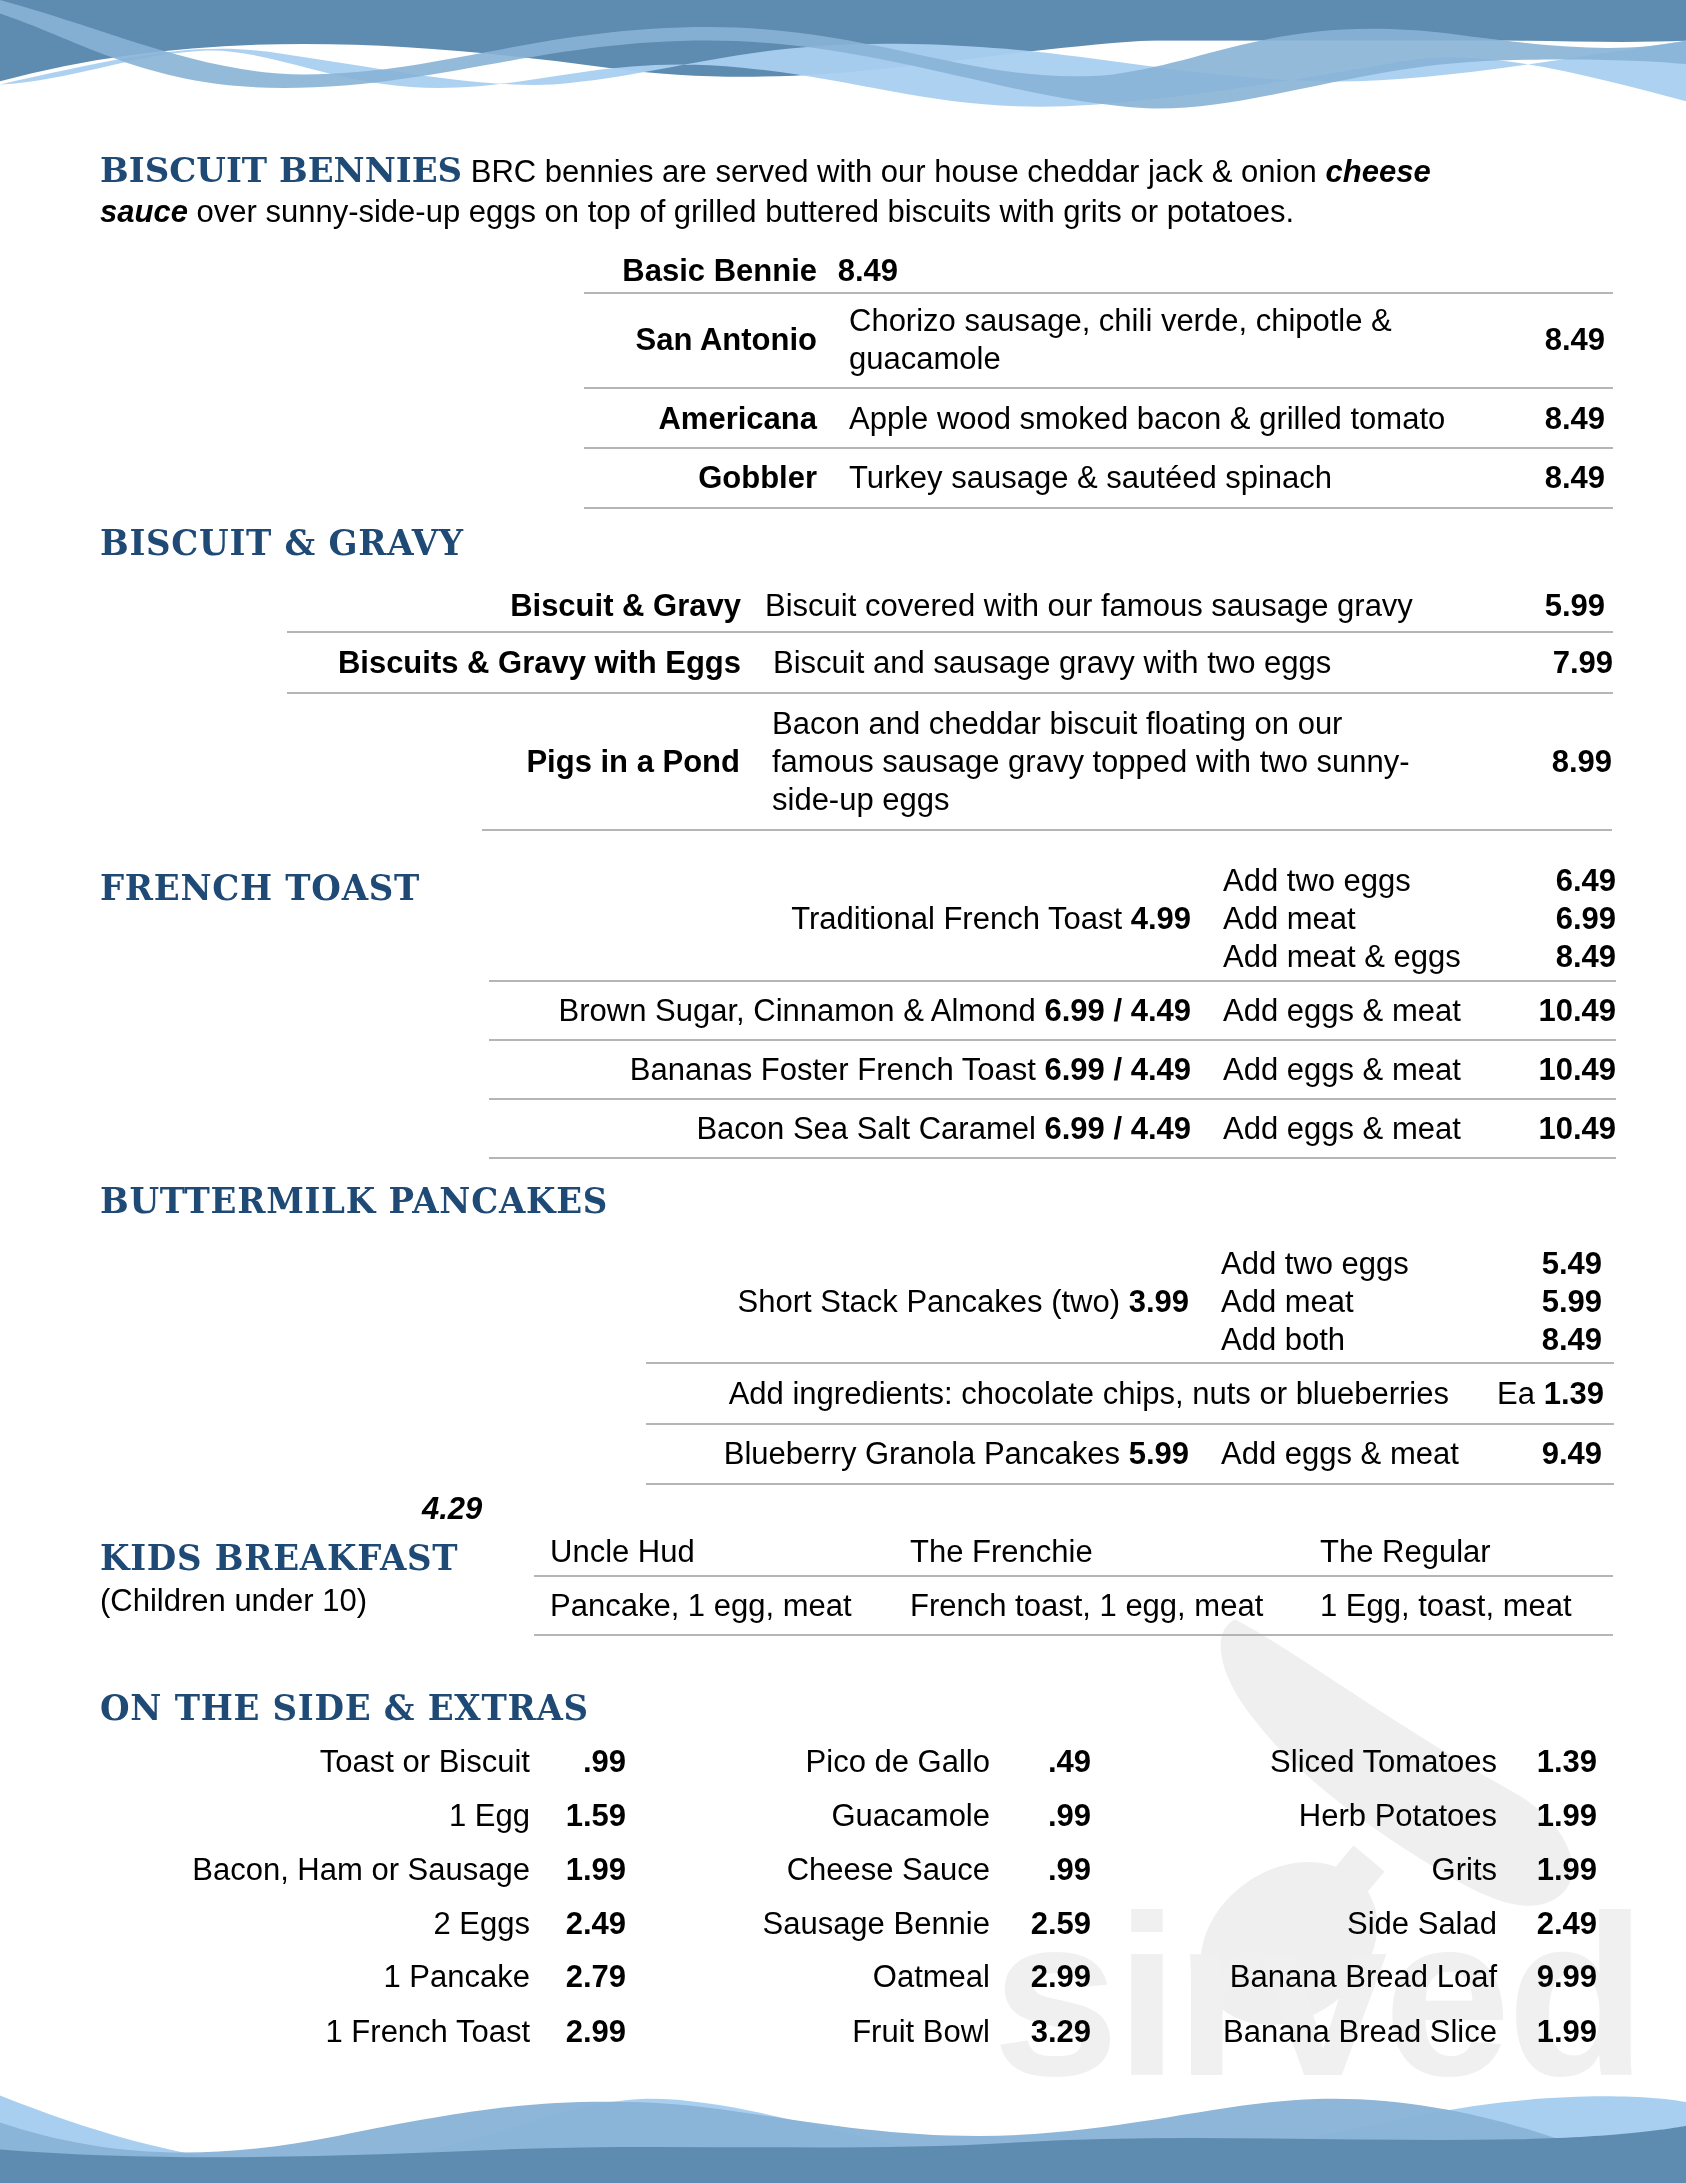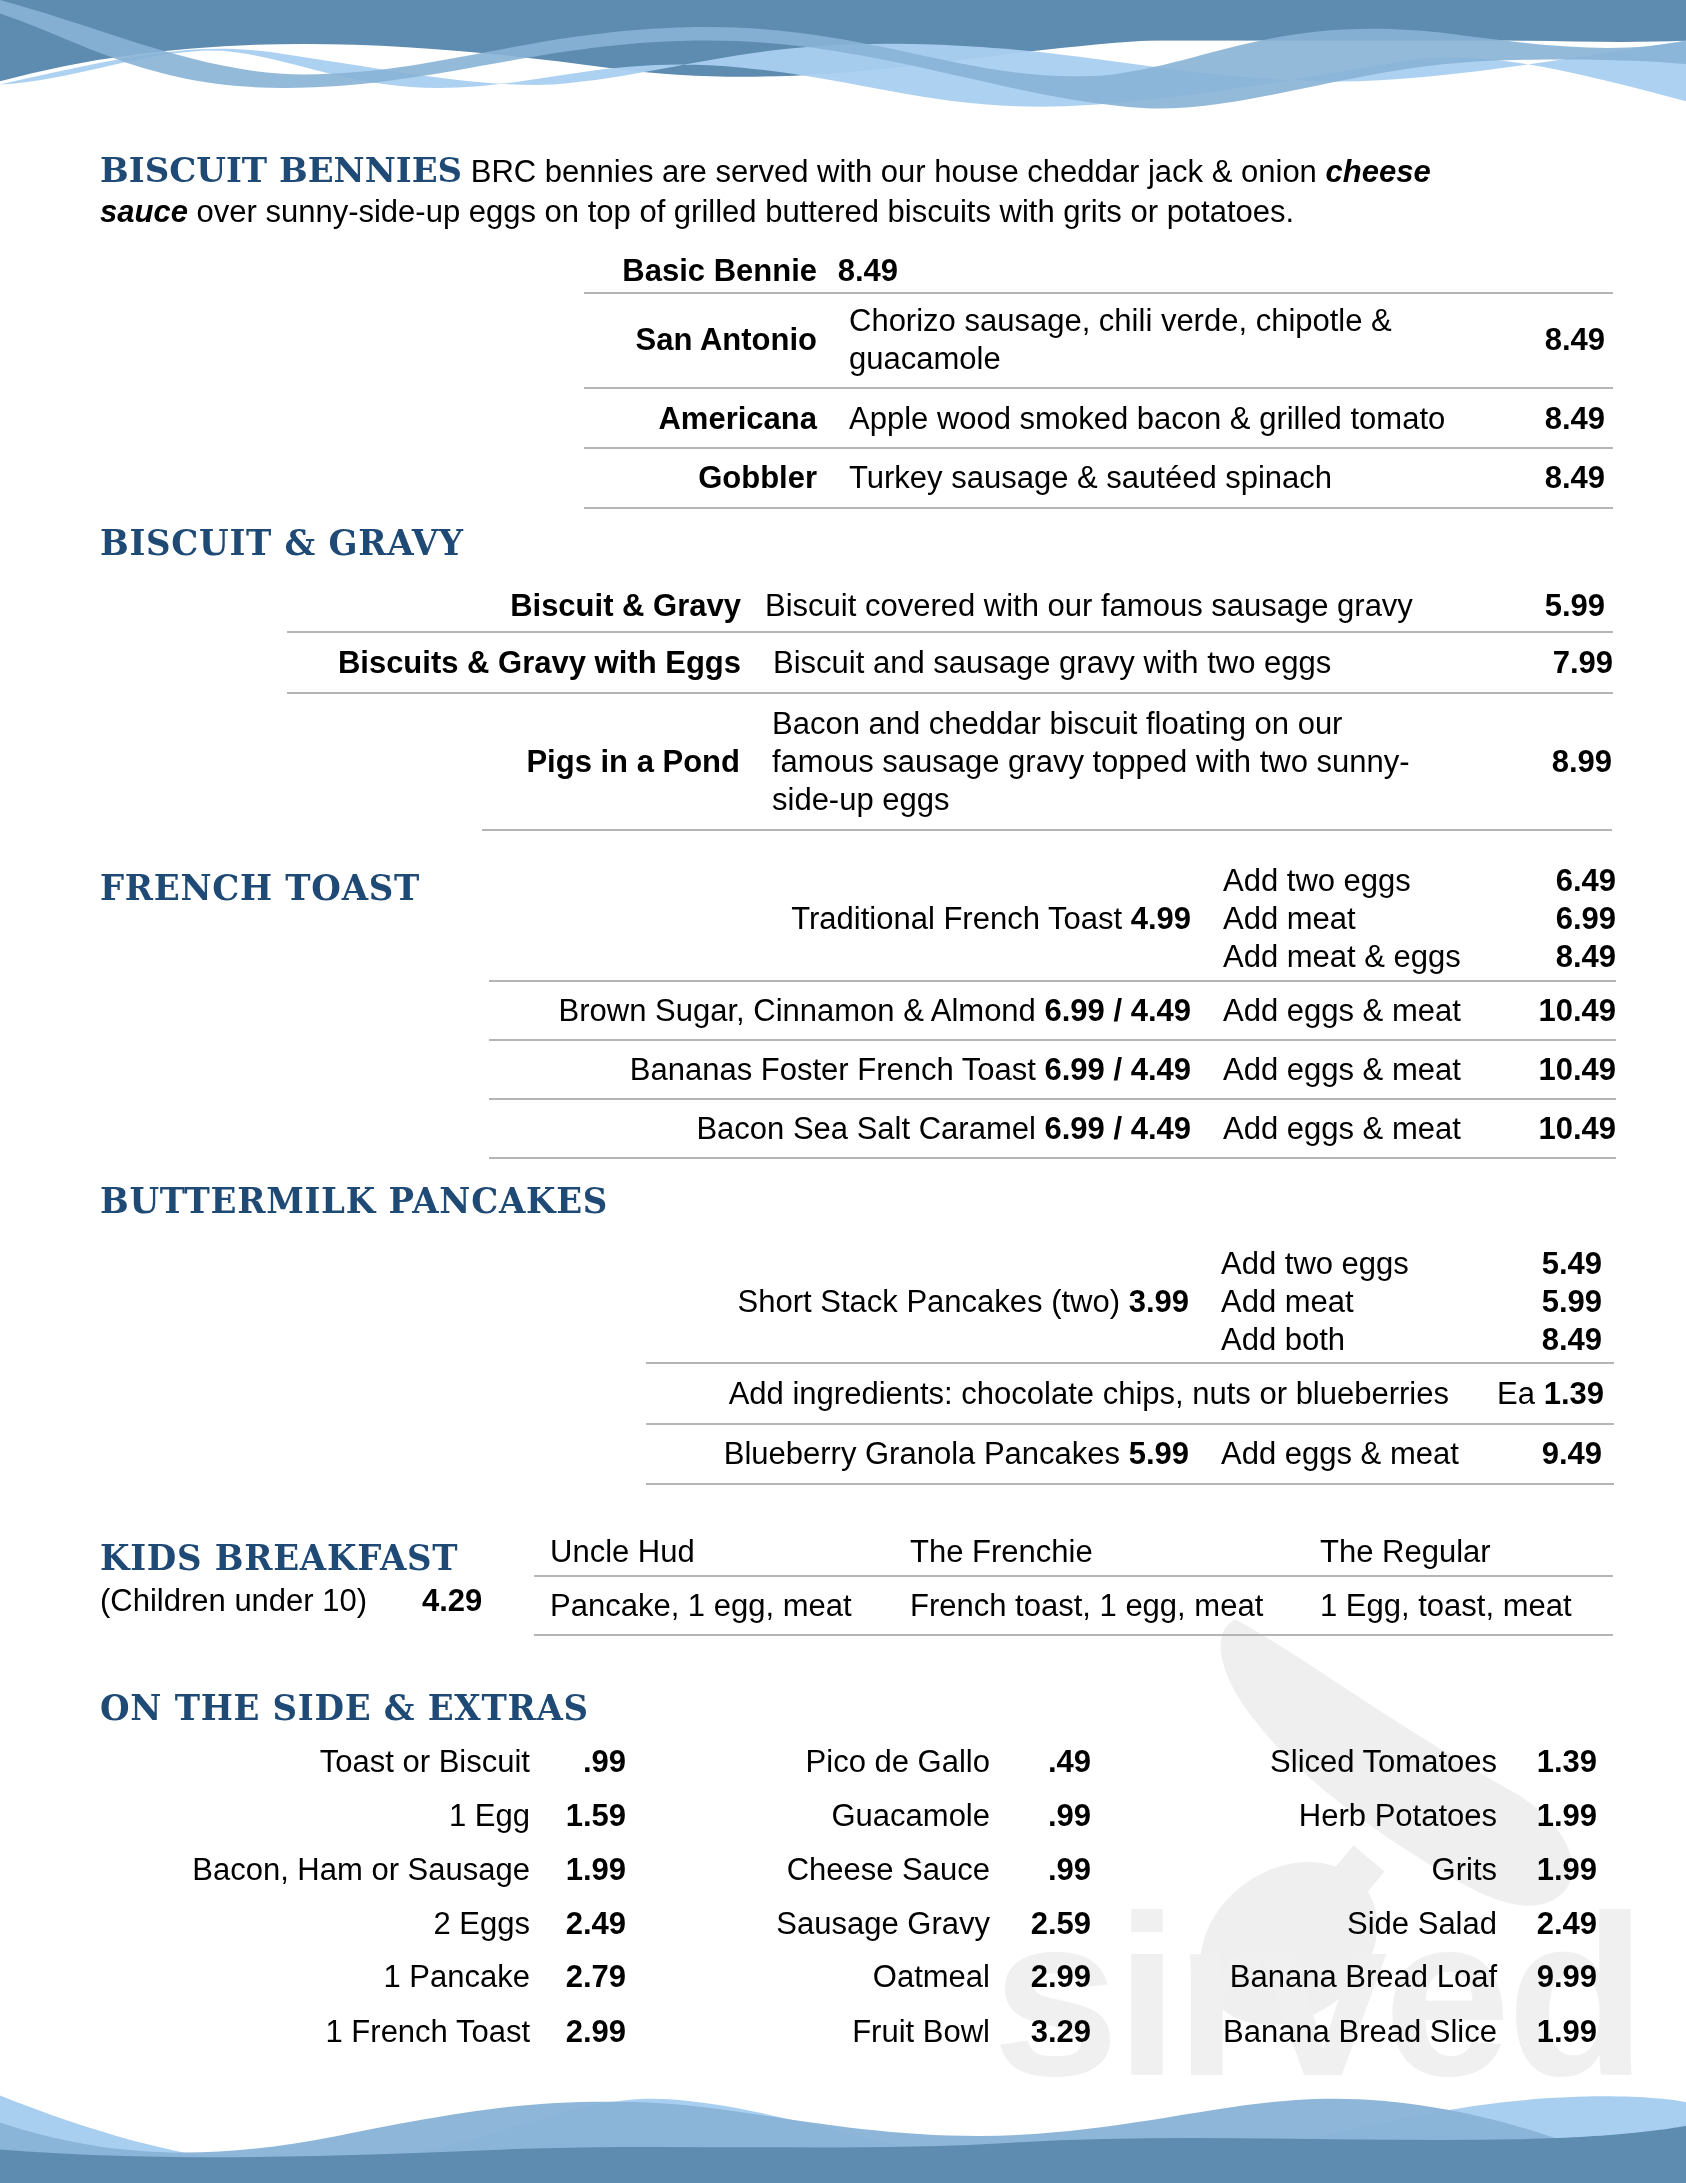--- a/index.html
+++ b/index.html
@@ -158,21 +158,21 @@
 <div class="row" style="left:646px; top:1425px; width:968px; height:58px;">
   <div style="width:543px; text-align:right;"><span>Blueberry Granola Pancakes</span> <span class="b">5.99</span></div>
   <div style="margin-left:32px; width:381px; display:flex; justify-content:space-between;">
       <span>Add eggs &amp; meat</span>
       <span class="b">9.49</span>
     </div>
 </div>
 
 <div class="sec-h" style="top:1540px;">KIDS BREAKFAST</div>
 <div class="txt" style="left:100px; top:1583px;">(Children under 10)</div>
-<div class="txt b" style="left:422px; top:1583px;">4.29</div>
+<div class="txt b" style="left:422px; top:1491px;font-style:italic;">4.29</div>
 
 <div class="row" style="left:534px; top:1528px; width:1079px; height:47px; font-weight:normal;">
   <div style="position:absolute; left:16px;">Uncle Hud</div>
   <div style="position:absolute; left:376px;">The Frenchie</div>
   <div style="position:absolute; left:786px;">The Regular</div>
 </div>
 <div class="row" style="left:534px; top:1577px; width:1079px; height:57px;">
   <div style="position:absolute; left:16px;">Pancake, 1 egg, meat</div>
   <div style="position:absolute; left:376px;">French toast, 1 egg, meat</div>
   <div style="position:absolute; left:786px;">1 Egg, toast, meat</div>
@@ -192,21 +192,21 @@
     <div class="txt r" style="right: 1157px; top: 1959px;">1 Pancake</div>
     <div class="txt r b" style="right: 1061px; top: 1959px;">2.79</div>
     <div class="txt r" style="right: 1157px; top: 2014px;">1 French Toast</div>
     <div class="txt r b" style="right: 1061px; top: 2014px;">2.99</div>
     <div class="txt r" style="right: 697px; top: 1744px;">Pico de Gallo</div>
     <div class="txt r b" style="right: 596px; top: 1744px;">.49</div>
     <div class="txt r" style="right: 697px; top: 1798px;">Guacamole</div>
     <div class="txt r b" style="right: 596px; top: 1798px;">.99</div>
     <div class="txt r" style="right: 697px; top: 1852px;">Cheese Sauce</div>
     <div class="txt r b" style="right: 596px; top: 1852px;">.99</div>
-    <div class="txt r" style="right: 697px; top: 1906px;">Sausage Gravy</div>
+    <div class="txt r" style="right: 697px; top: 1906px;">Sausage Bennie</div>
     <div class="txt r b" style="right: 596px; top: 1906px;">2.59</div>
     <div class="txt r" style="right: 697px; top: 1959px;">Oatmeal</div>
     <div class="txt r b" style="right: 596px; top: 1959px;">2.99</div>
     <div class="txt r" style="right: 697px; top: 2014px;">Fruit Bowl</div>
     <div class="txt r b" style="right: 596px; top: 2014px;">3.29</div>
     <div class="txt r" style="right: 190px; top: 1744px;">Sliced Tomatoes</div>
     <div class="txt r b" style="right: 90px; top: 1744px;">1.39</div>
     <div class="txt r" style="right: 190px; top: 1798px;">Herb Potatoes</div>
     <div class="txt r b" style="right: 90px; top: 1798px;">1.99</div>
     <div class="txt r" style="right: 190px; top: 1852px;">Grits</div>

